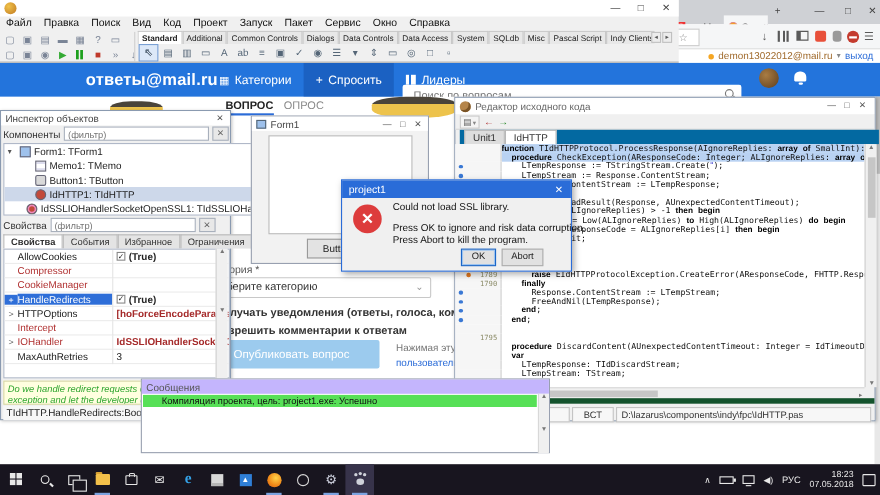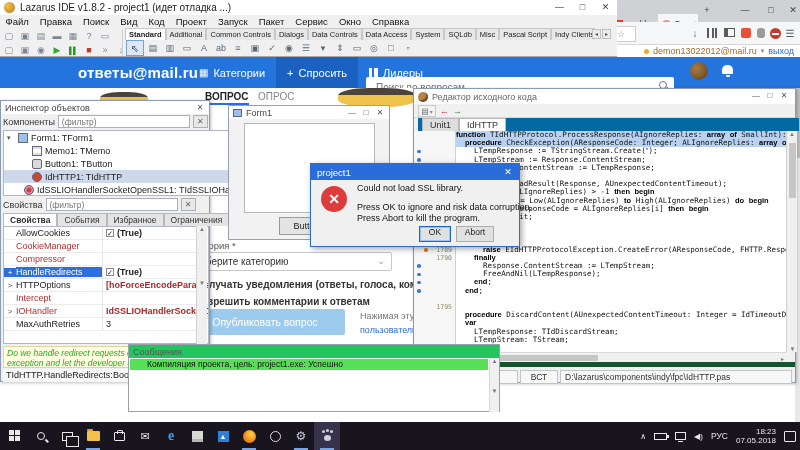--- a/index.html
+++ b/index.html
@@ -141,21 +141,21 @@
   .ct .str{color:#1616c8;}
   .vsb{position:absolute;left:372px;top:42px;width:11px;height:221px;background:#f0f0f0;border-left:1px solid #d0d0d0;font-size:6px;color:#777;text-align:center;}
   .vsb .thumb{position:absolute;left:1.5px;top:12px;width:7px;height:55px;background:#c6c6c6;}
   .hsb{position:absolute;left:0;top:263px;width:372px;height:10px;background:#f0f0f0;border-top:1px solid #d8d8d8;font-size:6px;color:#777;}
   .hsb .thumb{position:absolute;left:44px;top:2px;width:140px;height:6px;background:#c6c6c6;}
   .ed-status{position:absolute;left:0;top:273px;width:100%;height:20px;background:#f0f0f0;border-top:5px solid #14532d;}
   .seg{position:absolute;top:3px;height:14px;background:#f7f7f7;border:1px solid #c4c4c4;font-size:8.5px;color:#333;line-height:12px;padding:0 4px;white-space:nowrap;overflow:hidden;}
 
   
   .msg{left:128px;top:344px;width:372px;height:68px;z-index:7;background:#fff;border:1px solid #98a0b0;}
-  .msg .wt{height:13px;background:#22c55e;color:#555;}
+  .msg .wt{height:13px;background:#c4b5fd;color:#555;}
   .grow{position:absolute;left:1px;top:14px;width:358px;height:11px;background:#57e057;font-size:8.5px;color:#111;line-height:11px;padding-left:17px;white-space:nowrap;overflow:hidden;}
   .msb{position:absolute;right:0;top:13px;width:10px;height:54px;background:#f0f0f0;border-left:1px solid #d8d8d8;font-size:6px;color:#777;text-align:center;}
 
   
   .lz{left:0;top:0;width:617px;height:57px;background:#f0f0f0;border-bottom:1px solid #a8a8a8;z-index:9;}
   .lz-title{height:15px;background:#fff;display:flex;align-items:center;gap:5px;padding-left:4px;font-size:10px;color:#222;position:relative;}
   .lz-ico{width:11px;height:11px;border-radius:50%;background:radial-gradient(circle at 35% 35%,#f0c24a,#c07820);}
   .lz-ctr{position:absolute;right:0;top:0;display:flex;}
   .lz-ctr span{width:23px;height:15px;text-align:center;line-height:15px;font-size:9px;color:#444;}
   .lz-menu{height:13px;display:flex;align-items:center;font-size:9.5px;color:#111;}
@@ -356,29 +356,29 @@
     <div class="prow haschk">
           <span class="pexp"></span>
           <span class="pname">AllowCookies</span>
           <span class="pval">
             <i class="pchk">✓</i>
             <span class="pvt">(True)</span>
           </span>
         </div>
         <div class="prow redname">
           <span class="pexp"></span>
-          <span class="pname">CookieManager</span>
+          <span class="pname">Compressor</span>
           <span class="pval">
 
             <span class="pvt"></span>
           </span>
         </div>
         <div class="prow redname">
           <span class="pexp"></span>
-          <span class="pname">Compressor</span>
+          <span class="pname">CookieManager</span>
           <span class="pval">
 
             <span class="pvt"></span>
           </span>
         </div>
         <div class="prow sel haschk">
           <span class="pexp">+</span>
           <span class="pname">HandleRedirects</span>
           <span class="pval">
             <i class="pchk">✓</i>
@@ -697,21 +697,20 @@
     <span class="dlg-l" style="top:19px;">Could not load SSL library.</span>
     <span class="dlg-l" style="top:38px;">Press OK to ignore and risk data corruption.</span>
     <span class="dlg-l" style="top:49px;">Press Abort to kill the program.</span>
     <span class="dbtn def" style="left:108px;width:32px;">OK</span>
     <span class="dbtn" style="left:145px;width:38px;">Abort</span>
   </div>
 
   <div class="abs lz">
     <div class="lz-title">
       <i class="lz-ico"></i>
-      <span>Lazarus IDE v1.8.2 - project1 (идет отладка ...)</span>
       <span class="lz-ctr">
         <span>—</span>
         <span>□</span>
         <span>✕</span>
       </span>
     </div>
     <div class="lz-menu">
 
     <span>Файл</span>
         <span>Правка</span>

